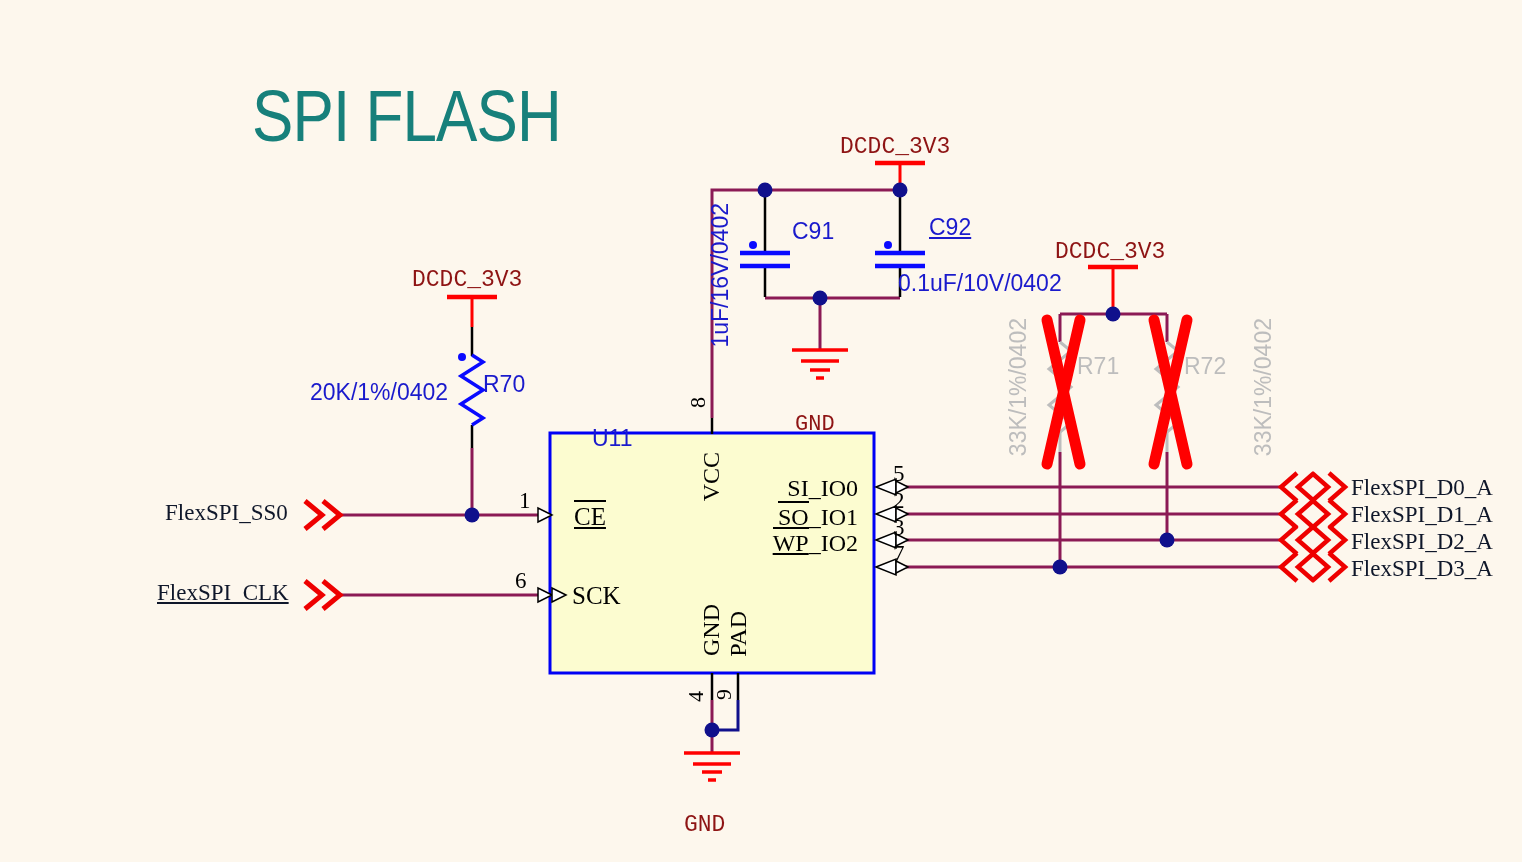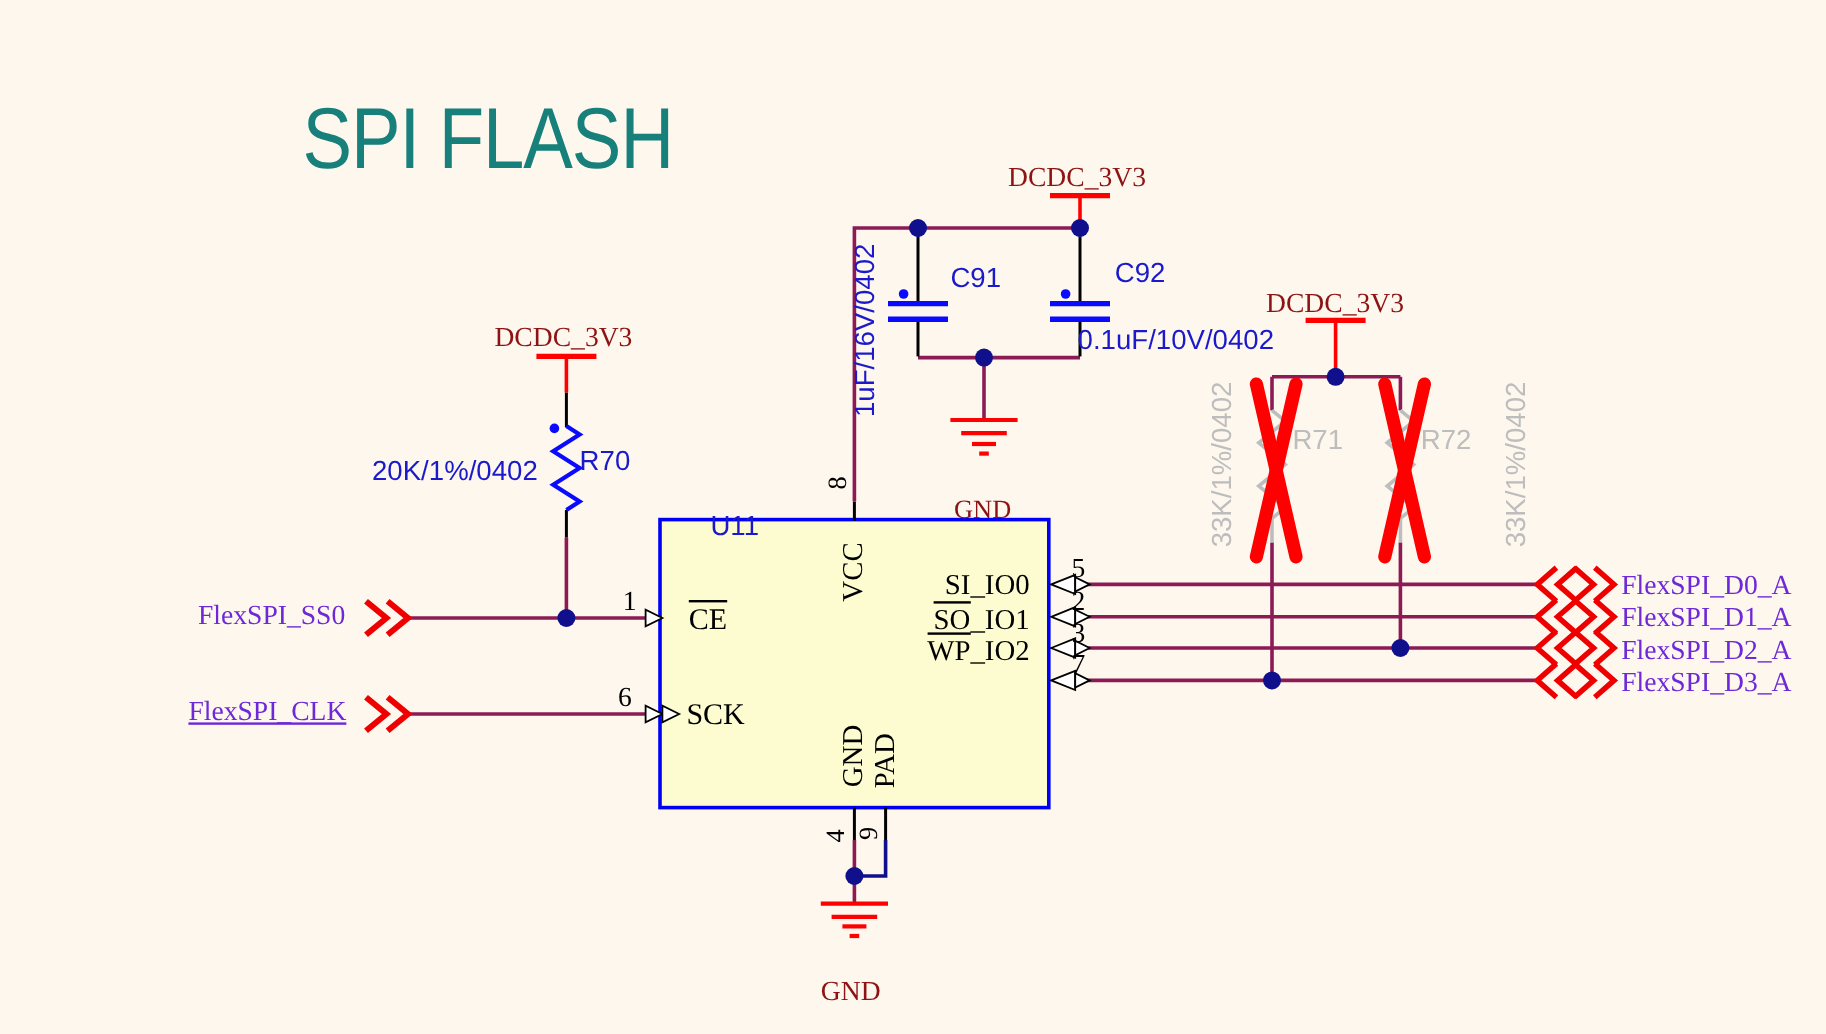--- a/index.html
+++ b/index.html
@@ -8,41 +8,41 @@
     background:#FDF7ED;
     position:relative;
     font-family:"Liberation Serif",serif;
     overflow:hidden;
   }
   #canvas{position:absolute;left:0;top:0;width:1522px;height:862px;}
   svg{position:absolute;left:0;top:0;}
   .lbl{position:absolute;white-space:nowrap;line-height:1;}
   .serif{font-family:"Liberation Serif",serif;}
   .sans{font-family:"Liberation Sans",sans-serif;}
-  .red{color:#6d28d9;}
-  .dred{color:#8E1414;}
+  .red{color:#0f172a;}
+  .dred{color:#8E1414;font-family:Liberation Mono, monospace;}
   .blue{color:#1A1ACC;}
   .dblue{color:#2525AE;}
   .gray{color:#BDBDBD;}
   .black{color:#000000;}
   .f22{font-size:22px;}
   .f23{font-size:23px;}
   .f24{font-size:24px;}
   .f25{font-size:25px;}
   .vrot{transform-origin:0 0;transform:rotate(-90deg) translateX(-100%);}
   .title{
     left:252px;top:80px;
     font-size:72px;
     color:#17807B;
     font-family:"Liberation Sans",sans-serif;
     transform:scaleX(0.86);
     transform-origin:left top;
     letter-spacing:-1px;
   }
-  .ov{border-top:2.5px solid #000;display:inline-block;padding-top:2px;}
+  .ov{border-top:2.5px solid #000;display:inline-block;padding-top:2px;text-decoration:underline;}
   .nov{display:inline-block;padding-top:2px;border-top:2.5px solid transparent;}
   .ralign{text-align:right;}
 </style>
 </head>
 <body>
 
 <div id="canvas">
 
 <svg width="1522" height="862" viewBox="0 0 1522 862">
 
@@ -200,21 +200,21 @@
 <div class="lbl serif red f23" style="left:157px;top:581px;text-decoration:underline;">FlexSPI_CLK</div>
 
 <div class="lbl serif red f23" style="left:1351px;top:476px;">FlexSPI_D0_A</div>
 <div class="lbl serif red f23" style="left:1351px;top:503px;">FlexSPI_D1_A</div>
 <div class="lbl serif red f23" style="left:1351px;top:530px;">FlexSPI_D2_A</div>
 <div class="lbl serif red f23" style="left:1351px;top:557px;">FlexSPI_D3_A</div>
 
 <div class="lbl sans blue f23" style="left:483px;top:357px;margin-top:16px;">R70</div>
 <div class="lbl sans blue f23" style="left:310px;top:381px;">20K/1%/0402</div>
 <div class="lbl sans blue f23" style="left:792px;top:220px;">C91</div>
-<div class="lbl sans blue f23" style="left:929px;top:216px;">C92</div>
+<div class="lbl sans blue f23" style="left:929px;top:216px;text-decoration:underline;">C92</div>
 <div class="lbl sans blue f23" style="left:898px;top:272px;">0.1uF/10V/0402</div>
 <div class="lbl sans blue f23 vrot" style="left:709px;top:203px;">1uF/16V/0402</div>
 <div class="lbl sans gray f23" style="left:1077px;top:355px;">R71</div>
 <div class="lbl sans gray f23" style="left:1184px;top:355px;">R72</div>
 <div class="lbl sans gray f23 vrot" style="left:1007px;top:318px;">33K/1%/0402</div>
 <div class="lbl sans gray f23 vrot" style="left:1252px;top:318px;">33K/1%/0402</div>
 <div class="lbl sans blue f23" style="left:592px;top:407px;margin-top:20px;">U11</div>
 
 <div class="lbl serif black f25" style="left:574px;top:500px;"><span class="ov">CE</span></div>
 <div class="lbl serif black f25" style="left:572px;top:583px;text-align:right;">SCK</div>

